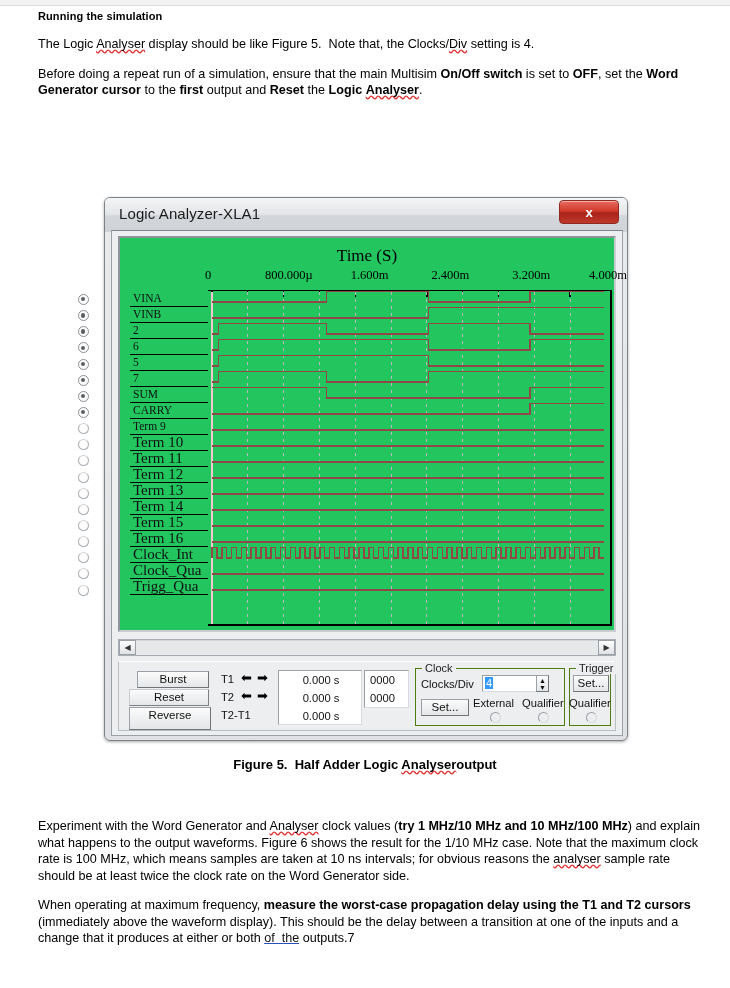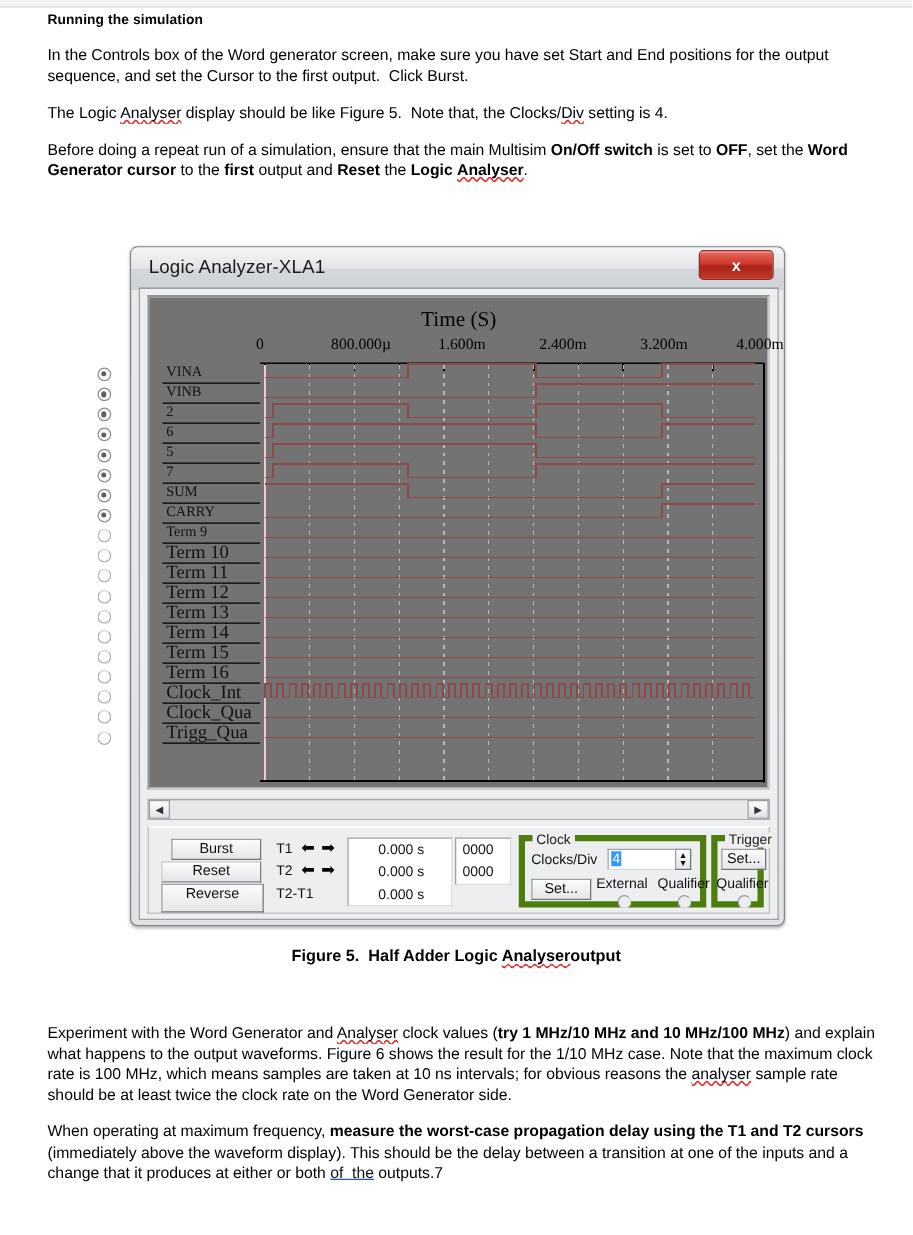--- a/index.html
+++ b/index.html
@@ -56,21 +56,21 @@
     background:#eceeef;border:1px solid #9aa0a5;border-top-color:#7f858a;
     box-sizing:border-box;
   }
 
   
   .plot-outer{
     position:absolute;left:6px;top:5px;width:498px;height:396px;
     background:#fff;border:2px solid #c9cdd1;border-top-color:#8e9499;border-left-color:#8e9499;
     box-sizing:border-box;
   }
-  .plot-inner{position:absolute;left:0;top:0;width:100%;height:100%;background:#737373;}
+  .plot-inner{position:absolute;left:0;top:0;width:100%;height:100%;background:#22c55e;}
 
   .time-title{position:absolute;left:0;top:8px;width:100%;text-align:center;
     font-family:"Liberation Serif", serif;font-size:17px;color:#000;}
 
   
   .radio-col{position:absolute;left:-42px;top:56px;width:24px;}
   .rb{width:11px;height:11px;border-radius:50%;margin:0 0 5.15px 0;
       border:1.4px solid #8a8f94;box-sizing:border-box;background:#fdfdfd;position:relative;}
   .rb.on::after{content:"";position:absolute;left:2.2px;top:2.2px;width:4.2px;height:4.2px;border-radius:50%;background:#5a5f63;}
   .rb.off{border-color:#a9aeb2;border-top-color:#cfd3d6;}
@@ -105,36 +105,35 @@
     background:#eceeef;border:1px solid #b8bdc1;border-top-color:#fff;box-sizing:border-box;
   }
   .grp{position:absolute;box-sizing:border-box;}
   .btn3d{
     background:linear-gradient(180deg,#fbfbfb,#e4e6e8);
     border:1px solid #9aa0a5;border-right-color:#6f7478;border-bottom-color:#6f7478;
     font-size:11.5px;text-align:center;cursor:pointer;box-sizing:border-box;
     font-family:"Liberation Sans",sans-serif;color:#111;
   }
   .sunken{background:#fff;border:1px solid #9aa0a5;border-right-color:#d8dbde;border-bottom-color:#d8dbde;box-sizing:border-box;}
-  .fieldset{border:5px solid #4d7c0f;box-sizing:border-box;}
+  .fieldset{border:1px solid #4d7c0f;box-sizing:border-box;}
   .fs-legend{position:absolute;top:-7px;left:6px;background:#eceeef;padding:0 3px;font-size:11px;color:#222;}
   .minirad{width:11px;height:11px;border-radius:50%;border:1.4px solid #9b9fa3;border-bottom-color:#d6d9db;border-right-color:#d6d9db;box-sizing:border-box;background:#eceeef;}
   .cap{font-size:11.2px;color:#111;}
   .mono-v{font-size:11.2px;color:#111;font-family:"Liberation Sans",sans-serif;}
   .arrowbtn{font-size:13px;line-height:13px;cursor:pointer;}
 </style>
 </head>
 <body>
 
 <div class="topbar"></div>
 
 <div class="doc">
   <h1 class="doc-h">Running the simulation</h1>
 
-  <p class="doc-p">In the Controls box of the Word generator screen, make sure you have set Start and End positions for the output sequence, and set the Cursor to the first output.&nbsp; Click&nbsp;Burst.</p>
 
   <p class="doc-p">The Logic <span class="sq">Analyser</span> display should be like Figure 5.&nbsp; Note that, the Clocks/<span class="sq">Div</span> setting is 4.</p>
 
   <p class="doc-p">Before doing a repeat run of a simulation, ensure that the main Multisim <span class="b">On/Off switch</span> is set&nbsp;to <span class="b">OFF</span>, set the <span class="b">Word Generator cursor</span> to the <span class="b">first</span> output and <span class="b">Reset</span> the <span class="b">Logic&nbsp;<span class="sq">Analyser</span></span>.</p>
 </div>
 
 <div class="la-window">
 
   <div class="la-titlebar">
     <div class="la-title">Logic Analyzer-XLA1</div>

